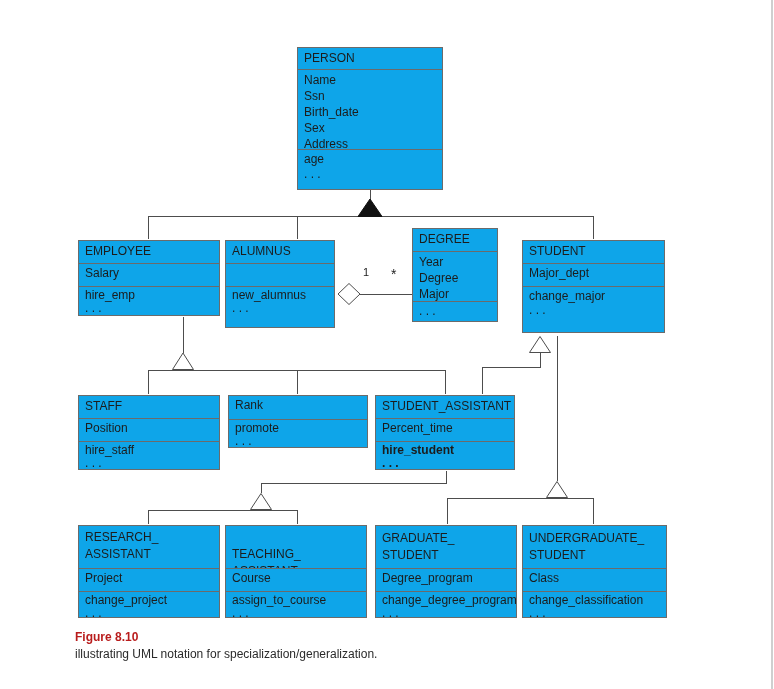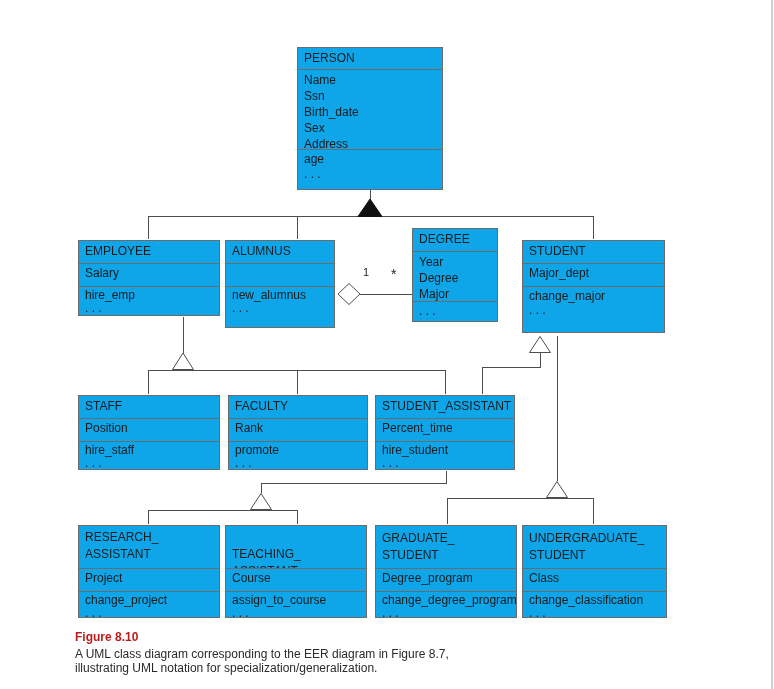--- a/index.html
+++ b/index.html
@@ -150,40 +150,37 @@
     <div class="sec" style="height:23px;">
       <div class="ln">Position</div>
     </div>
     <div class="sec" style="height:28px;line-height:13px;">
       <div class="ln">hire_staff</div>
       <div class="ln">. . .</div>
     </div>
   </div>
 
   <div class="cls" style="left:228px;top:395px;width:140px;">
-    <div class="sec title" style="height:22px;">
-      <div class="ln">FACULTY</div>
-    </div>
     <div class="sec" style="height:23px;">
       <div class="ln">Rank</div>
     </div>
     <div class="sec" style="height:28px;line-height:13px;">
       <div class="ln">promote</div>
       <div class="ln">. . .</div>
     </div>
   </div>
 
   <div class="cls" style="left:375px;top:395px;width:140px;">
     <div class="sec title" style="height:22px;">
       <div class="ln">STUDENT_ASSISTANT</div>
     </div>
     <div class="sec" style="height:23px;">
       <div class="ln">Percent_time</div>
     </div>
-    <div class="sec" style="height:28px;line-height:13px;">
+    <div class="sec" style="height:28px;line-height:13px;font-weight:bold;">
       <div class="ln">hire_student</div>
       <div class="ln">. . .</div>
     </div>
   </div>
 
   <div class="cls" style="left:78px;top:525px;width:142px;">
     <div class="sec title" style="height:42px;line-height:17px;">
       <div class="ln">RESEARCH_</div>
       <div class="ln">ASSISTANT</div>
     </div>
@@ -233,18 +230,17 @@
       <div class="ln">Class</div>
     </div>
     <div class="sec" style="height:26px;line-height:13px;">
       <div class="ln">change_classification</div>
       <div class="ln">. . .</div>
     </div>
   </div>
 
   <div id="caption">
     <div class="fig">Figure 8.10</div>
-    <div>A UML class diagram corresponding to the EER diagram in Figure 8.7,</div>
     <div>illustrating UML notation for specialization/generalization.</div>
   </div>
 
   <div id="page-edge-right"></div>
 </div>
 
 </body></html>

